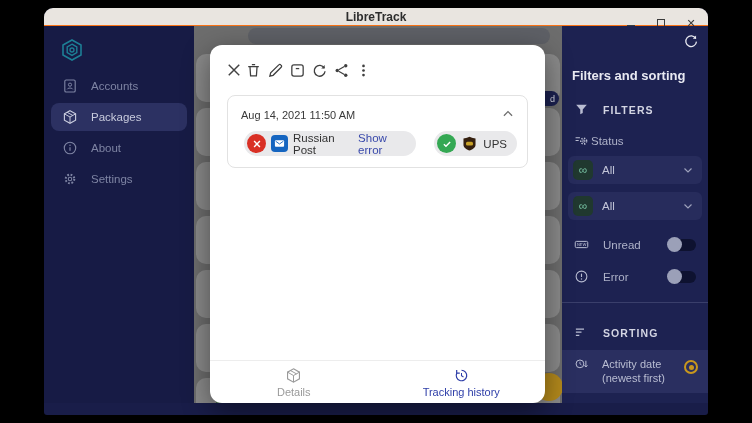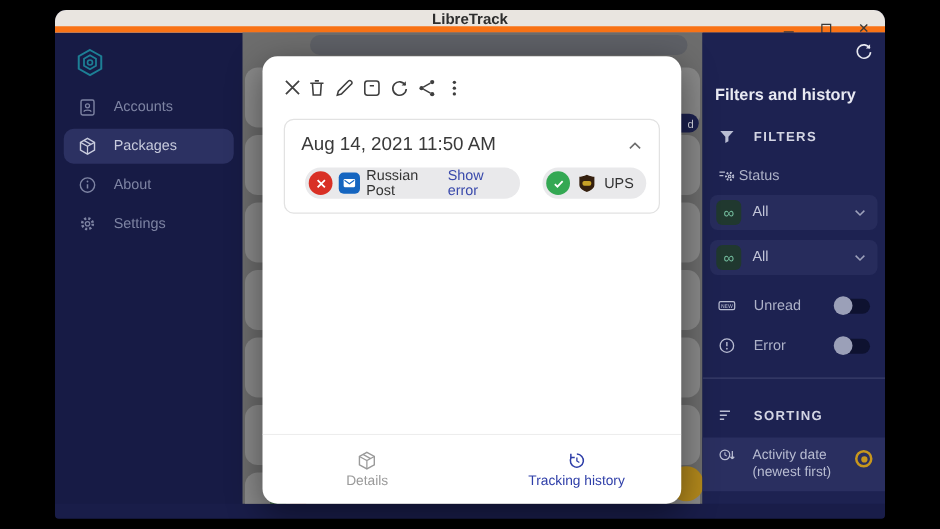--- a/index.html
+++ b/index.html
@@ -4,21 +4,21 @@
 <style>
   html,body{margin:0;padding:0;width:752px;height:423px;background:#000;overflow:hidden;
     font-family:"Liberation Sans","DejaVu Sans",sans-serif;position:relative;}
   *{box-sizing:border-box;}
   svg{display:block;}
 
   
   .window{position:absolute;left:44px;top:8px;width:664px;height:407px;border-radius:9px 9px 3px 3px;
     overflow:hidden;background:#191d49;box-shadow:0 0 0 1px rgba(0,0,0,.6);}
   .titlebar{height:18px;background:#e9e5e0;display:flex;align-items:center;position:relative;
-    border-bottom:5px solid #f97316;}
+    border-bottom:1px solid #f97316;}
   .titlebar-title{position:absolute;left:0;right:0;text-align:center;font-size:12px;font-weight:bold;color:#2d2d2d;}
   .win-controls{position:absolute;right:10px;top:0;height:30px;display:flex;align-items:center;gap:16px;}
   .win-btn{width:14px;height:14px;display:flex;align-items:center;justify-content:center;color:#3a3a3a;cursor:default;}
   .glyph-min{width:8px;height:0;border-bottom:1.6px solid #3a3a3a;margin-top:5px;}
   .glyph-max{width:8px;height:8px;border:1.4px solid #3a3a3a;}
   .glyph-close{font-size:11px;line-height:1;color:#3a3a3a;}
 
   .content{display:flex;height:377px;}
 
   
@@ -67,35 +67,35 @@
 
   
   .modal{position:absolute;left:210px;top:45px;width:335px;height:358px;background:#fff;border-radius:12px;
     box-shadow:0 8px 28px rgba(0,0,0,.45);z-index:10;display:flex;flex-direction:column;}
   .m-header{height:50px;display:flex;align-items:center;padding:0 12px 0 15px;flex:none;}
   .m-close{width:18px;height:18px;color:#424242;flex:none;}
   .m-title{margin-left:23px;font-size:15px;color:#212121;flex:1;}
   .m-actions{display:flex;align-items:center;gap:3px;}
   .m-act{width:17px;height:17px;padding:0;color:#3f3f3f;margin-left:2px;}
   .m-card{margin:0 17px;border:1px solid #e2e2e2;border-radius:8px;flex:none;position:relative;}
-  .m-date-row{display:flex;align-items:flex-end;padding:11px 12px 0 13px;font-size:15px;color:#3a3a3a;}
+  .m-date-row{display:flex;align-items:flex-end;padding:11px 12px 0 13px;font-size:11px;color:#3a3a3a;}
   .m-chev{margin-left:auto;width:14px;height:14px;color:#6e6e6e;}
   .chip-row{display:flex;align-items:center;gap:18px;padding:10px 10px 11px 16px;}
   .chip{display:flex;align-items:center;background:#e9e9eb;border-radius:14px;height:25px;padding:0 10px 0 3px;gap:5px;}
   .st-circle{width:19px;height:19px;border-radius:50%;display:flex;align-items:center;justify-content:center;flex:none;}
   .st-error{background:#d93025;}
   .st-ok{background:#34a853;}
   .st-circle svg{width:10px;height:10px;color:#fff;}
   .carrier-logo{width:17px;height:17px;border-radius:4px;flex:none;display:flex;align-items:center;justify-content:center;}
   .rp-logo{background:#1565c0;}
   .ups-logo{background:transparent;}
   .chip-text{font-size:11.5px;color:#333;}
   .chip-link{font-size:11.5px;color:#3949ab;margin-left:2px;}
   .m-spacer{flex:1;}
-  .m-tabs{height:56px;border-top:1px solid #ededed;display:flex;flex:none;border-radius:0 0 12px 12px;overflow:hidden;}
+  .m-tabs{height:43px;border-top:1px solid #ededed;display:flex;flex:none;border-radius:0 0 12px 12px;overflow:hidden;}
   .m-tab{flex:1;display:flex;flex-direction:column;align-items:center;justify-content:center;gap:2px;font-size:11px;}
   .m-tab .t-icon{width:17px;height:17px;}
   .m-tab.inactive{color:#9a9a9a;}
   .m-tab.active{color:#2e3ea8;}
 </style>
 </head>
 <body>
 
 <div class="window">
   <div class="titlebar">
@@ -166,21 +166,21 @@
       <div class="bg-fab"></div>
       <div class="bg-dot" style="left:22px;top:371px;background:#3d6b42"></div>
       <div class="bg-dot" style="left:38px;top:371px;background:#7a3a33"></div>
     </div>
 
     <div class="rpanel">
       <svg class="rp-refresh" viewBox="0 0 24 24">
         <path d="M19.2 8.4A8 8 0 1 0 20.2 13" fill="none" stroke="currentColor" stroke-width="1.9"></path>
         <path d="M19.6 3.6v5h-5z" fill="currentColor"></path>
       </svg>
-      <div class="rp-title">Filters and history</div>
+      <div class="rp-title">Filters and sorting</div>
 
       <div class="rp-sec">
         <svg class="rp-icon" viewBox="0 0 24 24">
           <path d="M3.5 4.5h17l-6.5 7.4v5.6l-4 2.2v-7.8z" fill="currentColor"></path>
         </svg>
         <span>FILTERS</span>
       </div>
 
       <div class="rp-row">
         <svg class="rp-icon" viewBox="0 0 24 24">

